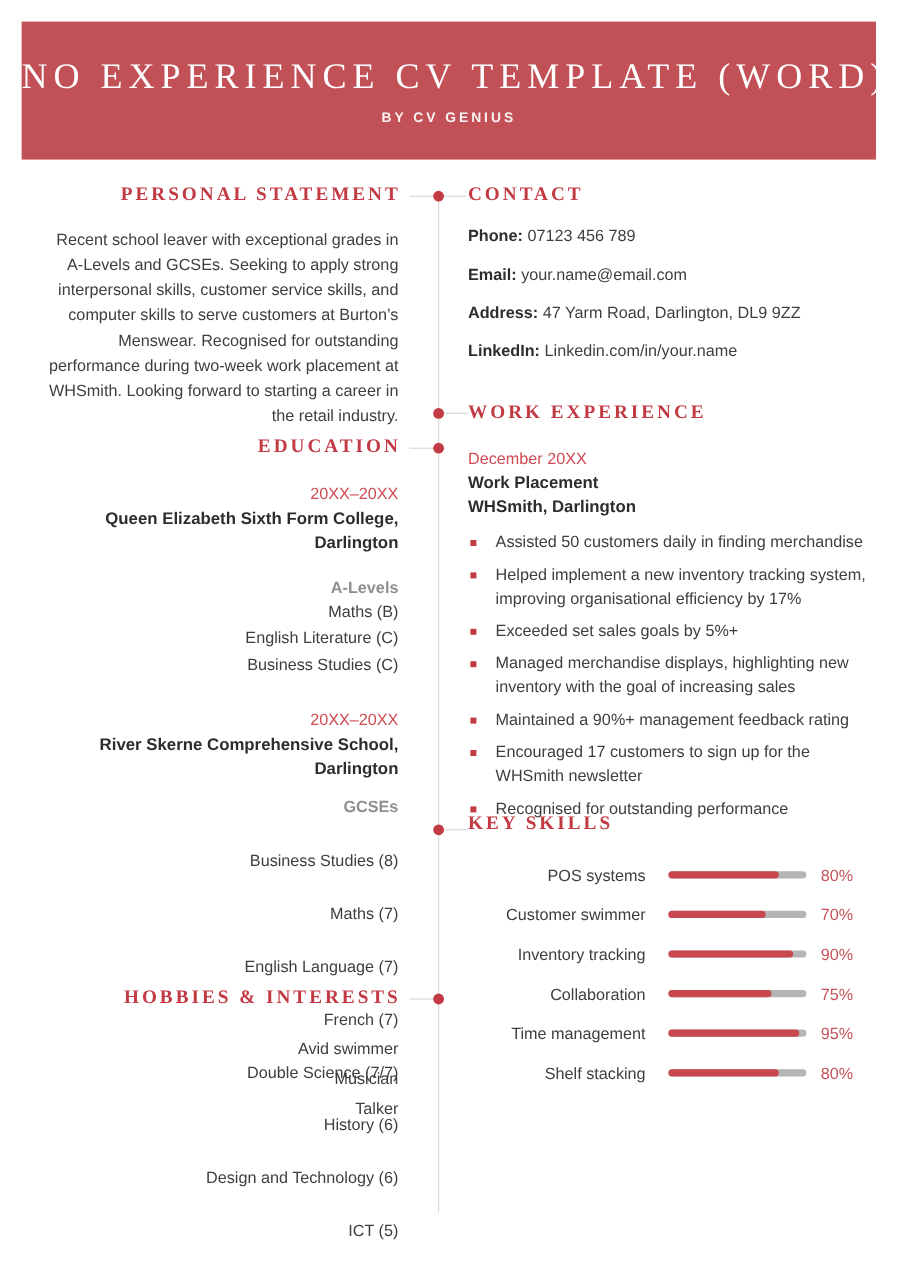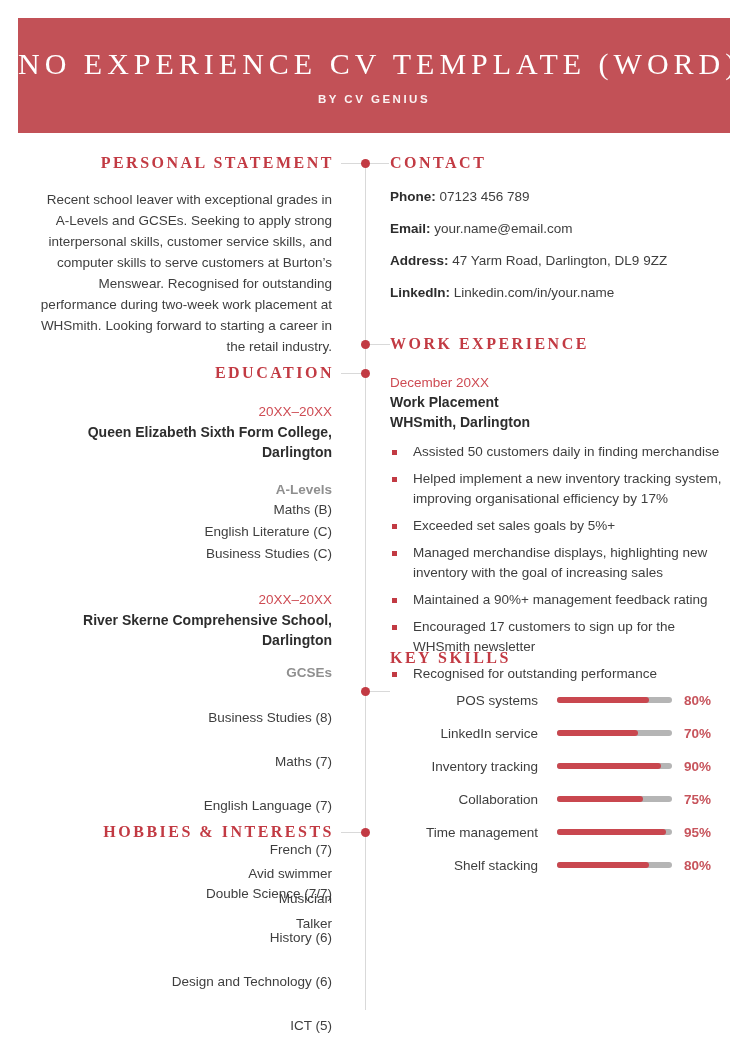--- a/index.html
+++ b/index.html
@@ -76,21 +76,21 @@
     content:""; position:absolute; left:2px; top:8px; width:5px; height:5px;
     background:var(--accent,#c23a43);
   }
 
   
   .skills { margin-top:18px; }
   .skill-row { display:flex; align-items:center; height:28px; margin-bottom:5px; }
   .skill-name { flex:0 0 148px; text-align:right; font-size:13.5px; color:var(--text,#3e3e3e); }
   .skill-bar  { flex:0 0 115px; height:6px; margin-left:19px; background:var(--bar_gray,#b5b5b5); border-radius:3px; position:relative; }
   .skill-fill { display:block; height:6px; background:var(--bar_red,#c9474f); border-radius:3px; }
-  .skill-pct  { margin-left:12px; font-size:13.5px; color:var(--percent_red,#c7545c);font-weight:bold; }
+  .skill-pct  { margin-left:12px; font-size:13.5px; color:var(--percent_red,#c7545c); }
 </style>
 </head>
 <body>
 
 <div class="page">
 
   <header class="banner">
     <div class="banner-title">NO EXPERIENCE CV TEMPLATE (WORD)</div>
     <div class="banner-subtitle">BY CV GENIUS</div>
   </header>
@@ -173,32 +173,32 @@
         <li>Helped implement a new inventory tracking system, improving organisational efficiency by 17%</li>
         <li>Exceeded set sales goals by 5%+</li>
         <li>Managed merchandise displays, highlighting new inventory with the goal of increasing sales</li>
         <li>Maintained a 90%+ management feedback rating</li>
         <li>Encouraged 17 customers to sign up for the WHSmith newsletter</li>
         <li>Recognised for outstanding performance</li>
       </ul>
     </div>
   </section>
 
-  <section class="sec right" style="top:648px;">
+  <section class="sec right" style="top:677px;">
     <h2 class="heading">KEY SKILLS</h2>
     <div class="skills">
       <div class="skill-row">
         <span class="skill-name">POS systems</span>
         <span class="skill-bar">
             <span class="skill-fill" style="width: 80%;"></span>
           </span>
         <span class="skill-pct">80%</span>
       </div>
       <div class="skill-row">
-        <span class="skill-name">LinkedIn service</span>
+        <span class="skill-name">Customer swimmer</span>
         <span class="skill-bar">
             <span class="skill-fill" style="width: 70%;"></span>
           </span>
         <span class="skill-pct">70%</span>
       </div>
       <div class="skill-row">
         <span class="skill-name">Inventory tracking</span>
         <span class="skill-bar">
             <span class="skill-fill" style="width: 90%;"></span>
           </span>

